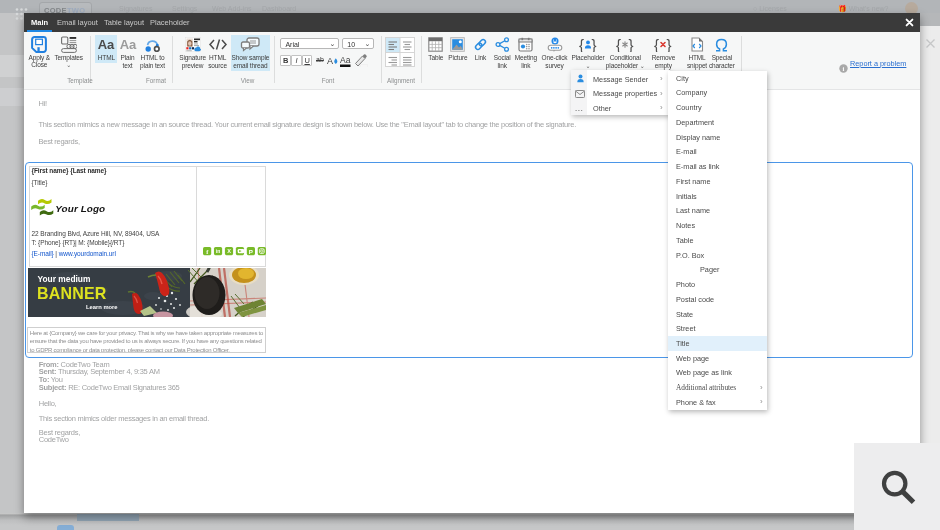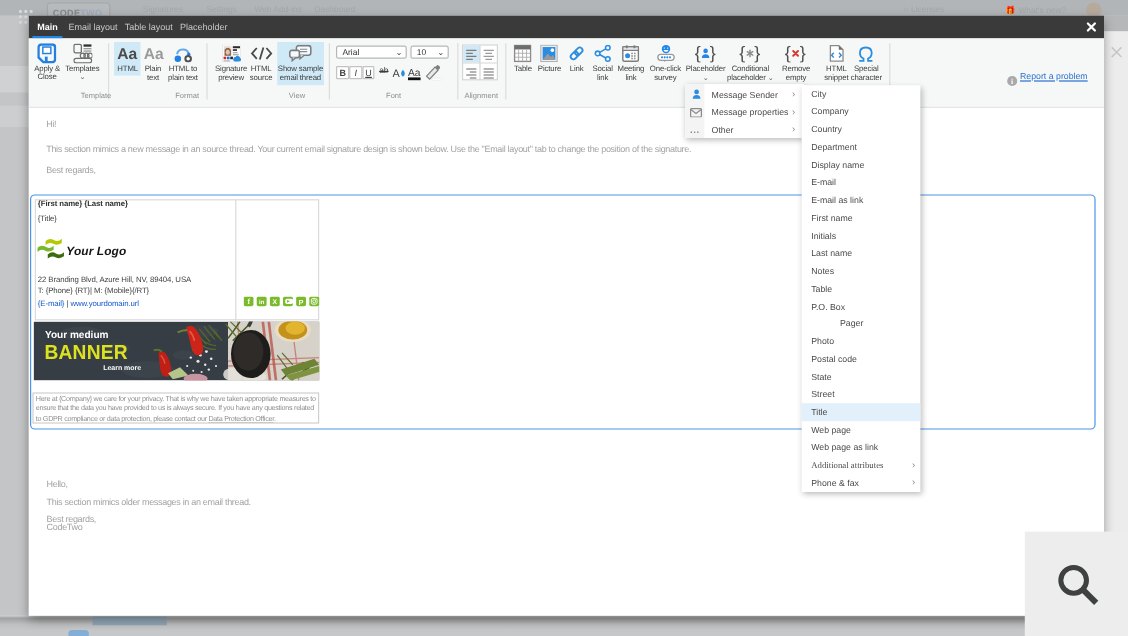--- a/index.html
+++ b/index.html
@@ -505,20 +505,21 @@
         <path d="M100 24 q4 -1.5 7 1" stroke="#5d7430" stroke-width="1.5" fill="none"></path>
         <path d="M112 43 l10 -5 l7 7 l-13 3 z" fill="#b5c489"></path>
         <ellipse cx="135" cy="47.5" rx="10" ry="4" fill="#c795a1"></ellipse>
         <text x="9.5" y="14" font-size="8.4" font-weight="bold" fill="#fff" font-family="Liberation Sans">Your medium</text>
         <text x="9" y="31" font-size="16" font-weight="bold" fill="#dde21f" letter-spacing="0.2" font-family="Liberation Sans" transform="scale(1.0,1.06) translate(0,-1.8)">BANNER</text>
         <text x="58" y="40.5" font-size="5.8" font-weight="bold" fill="#fff" font-family="Liberation Sans">Learn more</text>
       </svg>
 
       <div class="abs" style="left:2.8px;top:237.2px;width:239.2px;height:25.8px;border:1px solid #cfcfcf;font-size:6px;letter-spacing:-0.25px;line-height:8.3px;color:#8f8f90;padding:1px 2px;overflow:hidden;"><span style="white-space:nowrap;">Here at {Company} we care for your privacy. That is why we have taken appropriate measures to</span><br><span style="white-space:nowrap;">ensure that the data you have provided to us is always secure. If you have any questions related</span><br><span style="white-space:nowrap;">to GDPR compliance or data protection, please contact our <span style="text-decoration:underline;">Data Protection Officer</span>.</span></div>
 
+      <div class="mailtxt" style="left:14.8px;top:270.8px;line-height:7.6px;"><b>From:</b> CodeTwo Team<br><b>Sent:</b> Thursday, September 4, 9:35 AM<br><b>To:</b> You<br><b>Subject:</b> RE: CodeTwo Email Signatures 365</div>
       <span class="mailtxt" style="left:14.8px;top:309.3px;">Hello,</span>
       <span class="mailtxt" style="left:14.8px;top:323.7px;">This section mimics older messages in an email thread.</span>
       <div class="mailtxt" style="left:14.8px;top:338.9px;line-height:7.6px;">Best regards,<br>CodeTwo</div>
     </div>
   </div>
 
   <div class="menu" id="menu1" style="left:571px;top:70px;width:98.6px;height:44.9px;">
     <div class="abs" style="left:0;top:0;width:15.5px;height:44.9px;background:#f4f4f5;"></div>
     <svg class="abs" style="left:4.5px;top:4px;" width="9" height="9" viewBox="0 0 9 9">
       <circle cx="4.5" cy="2.6" r="2" fill="#2b8de0"></circle>

